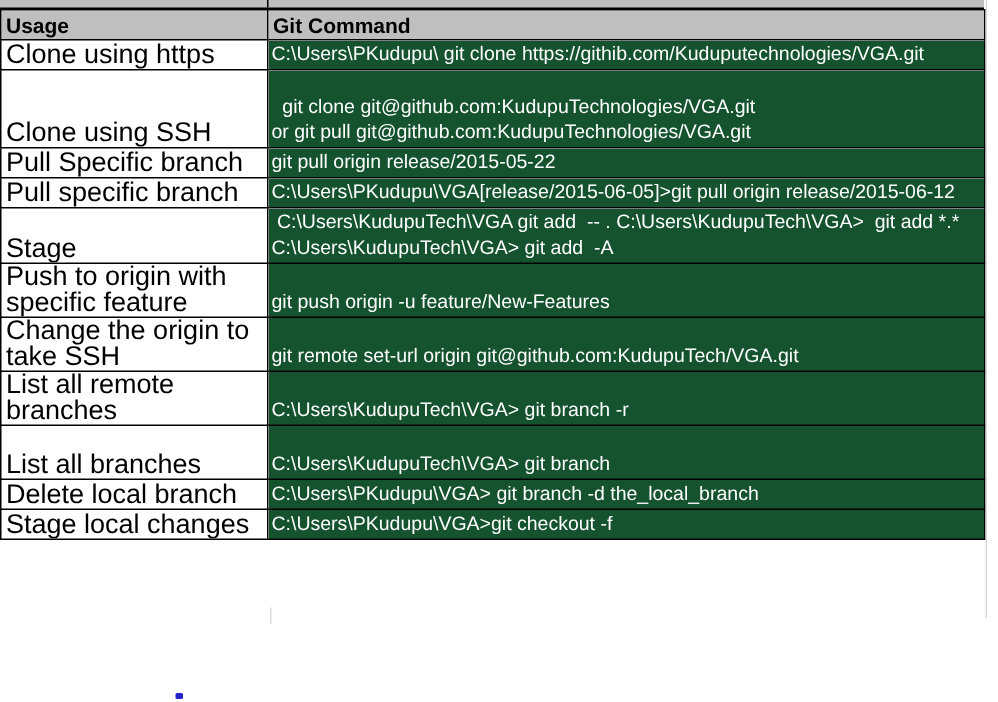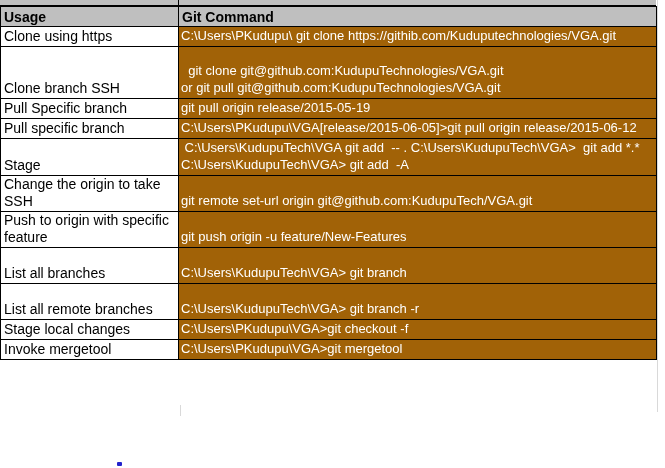--- a/index.html
+++ b/index.html
@@ -49,26 +49,26 @@
     color: #000;
     font-size: 14px;
     font-weight: bold;
     text-align: left;
     height: 18px;
     padding: 0 2px 1px 3px;
   }
   .usage-cell {
     background: #ffffff;
     color: #000;
-    font-size: 14px;
+    font-size: 18px;
     line-height: 17px;
     padding: 0 2px 1px 3px;
   }
   .command-cell {
-    background: #a16207;
+    background: #14532d;
     color: #ffffff;
     font-size: 13px;
     padding: 0 2px 2px 2px;
   }
   .cmd-line {
     white-space: pre;
     line-height: 17px;
   }
   tbody tr          { height: 18px; }
   tbody tr:nth-child(2) { height: 52px; }  
@@ -117,79 +117,79 @@
       </tr>
     </thead>
     <tbody>
         <tr>
           <td class="usage-cell">Clone using https</td>
           <td class="command-cell">
             <div class="cmd-line">C:\Users\PKudupu\ git clone https://githib.com/Kuduputechnologies/VGA.git</div>
           </td>
         </tr>
         <tr>
-          <td class="usage-cell">Clone branch SSH</td>
+          <td class="usage-cell">Clone using SSH</td>
           <td class="command-cell">
             <div class="cmd-line">  git clone git@github.com:KudupuTechnologies/VGA.git</div>
             <div class="cmd-line">or git pull git@github.com:KudupuTechnologies/VGA.git</div>
           </td>
         </tr>
         <tr>
           <td class="usage-cell">Pull Specific branch</td>
           <td class="command-cell">
-            <div class="cmd-line">git pull origin release/2015-05-19</div>
+            <div class="cmd-line">git pull origin release/2015-05-22</div>
           </td>
         </tr>
         <tr>
           <td class="usage-cell">Pull specific branch</td>
           <td class="command-cell">
             <div class="cmd-line">C:\Users\PKudupu\VGA[release/2015-06-05]&gt;git pull origin release/2015-06-12</div>
           </td>
         </tr>
         <tr>
           <td class="usage-cell">Stage</td>
           <td class="command-cell">
             <div class="cmd-line"> C:\Users\KudupuTech\VGA git add  -- . C:\Users\KudupuTech\VGA&gt;  git add *.*</div>
             <div class="cmd-line">C:\Users\KudupuTech\VGA&gt; git add  -A</div>
           </td>
         </tr>
         <tr>
+          <td class="usage-cell">Push to origin with specific feature</td>
+          <td class="command-cell">
+            <div class="cmd-line">git push origin -u feature/New-Features</div>
+          </td>
+        </tr>
+        <tr>
           <td class="usage-cell">Change the origin to take SSH</td>
           <td class="command-cell">
             <div class="cmd-line">git remote set-url origin git@github.com:KudupuTech/VGA.git</div>
           </td>
         </tr>
         <tr>
-          <td class="usage-cell">Push to origin with specific feature</td>
+          <td class="usage-cell">List all remote branches</td>
           <td class="command-cell">
-            <div class="cmd-line">git push origin -u feature/New-Features</div>
+            <div class="cmd-line">C:\Users\KudupuTech\VGA&gt; git branch -r</div>
           </td>
         </tr>
         <tr>
           <td class="usage-cell">List all branches</td>
           <td class="command-cell">
             <div class="cmd-line">C:\Users\KudupuTech\VGA&gt; git branch</div>
           </td>
         </tr>
         <tr>
-          <td class="usage-cell">List all remote branches</td>
+          <td class="usage-cell">Delete local branch</td>
           <td class="command-cell">
-            <div class="cmd-line">C:\Users\KudupuTech\VGA&gt; git branch -r</div>
+            <div class="cmd-line">C:\Users\PKudupu\VGA&gt; git branch -d the_local_branch</div>
           </td>
         </tr>
         <tr>
           <td class="usage-cell">Stage local changes</td>
           <td class="command-cell">
             <div class="cmd-line">C:\Users\PKudupu\VGA&gt;git checkout -f</div>
-          </td>
-        </tr>
-        <tr>
-          <td class="usage-cell">Invoke mergetool</td>
-          <td class="command-cell">
-            <div class="cmd-line">C:\Users\PKudupu\VGA&gt;git mergetool</div>
           </td>
         </tr>
       </tbody>
   </table>
 
   <div class="gridline-right"></div>
   <div class="gridline-stub"></div>
   <div class="blue-dot"></div>
 
 </div>

